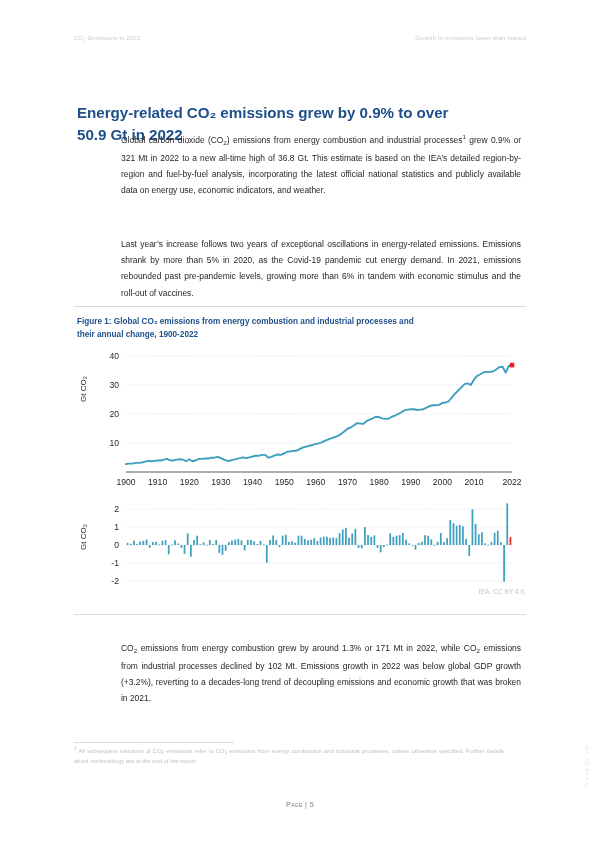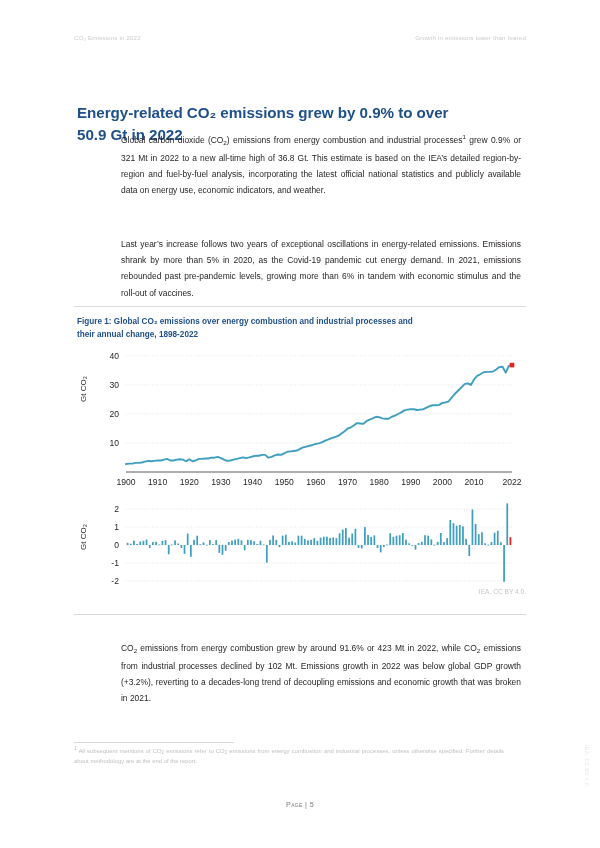--- a/index.html
+++ b/index.html
@@ -183,22 +183,22 @@
   <span>50.9 Gt in 2022</span>
 </h1>
 
 <p class="para p1"><span>Global carbon dioxide (CO</span><sub>2</sub><span>) emissions from energy combustion and industrial processes</span><sup class="fn">1</sup><span> grew 0.9% or 321 Mt in 2022 to a new all-time high of 36.8  Gt. This estimate is based on the IEA’s detailed region-by-region and fuel-by-fuel analysis, incorporating the latest official national statistics and publicly available data on energy use, economic indicators, and weather.</span></p>
 
 <p class="para p2">Last year’s increase follows two years of exceptional oscillations in energy-related emissions. Emissions shrank by more than 5% in 2020, as the Covid-19 pandemic cut energy demand. In 2021, emissions rebounded past pre-pandemic levels, growing more than 6% in tandem with economic stimulus and the roll-out of vaccines.</p>
 
 <div class="fig-rule-top"></div>
 
 <div class="fig-caption">
-  <span>Figure 1: Global CO₂ emissions over energy combustion and industrial processes and</span><br>
-  <span>their annual change, 1898-2022</span>
+  <span>Figure 1: Global CO₂ emissions from energy combustion and industrial processes and</span><br>
+  <span>their annual change, 1900-2022</span>
 </div>
 
 <div class="chart-area">
   <svg class="chart-svg" width="452" height="262" viewBox="0 0 452 262">
     <g id="chart-line-group">
         <text x="0" y="0" font-size="8" fill="#231f20" text-anchor="middle" font-family="&quot;Liberation Sans&quot;, sans-serif" transform="translate(12,45) rotate(-90)">Gt CO₂</text>
         <line x1="52" y1="98.95238095238095" x2="438" y2="98.95238095238095" stroke="#d7d9db" stroke-width="0.7" stroke-dasharray="1 1.6"></line>
         <text x="45" y="102.15238095238095" font-size="8.6" fill="#231f20" text-anchor="end" font-family="&quot;Liberation Sans&quot;, sans-serif">10</text>
         <line x1="52" y1="69.9047619047619" x2="438" y2="69.9047619047619" stroke="#d7d9db" stroke-width="0.7" stroke-dasharray="1 1.6"></line>
         <text x="45" y="73.1047619047619" font-size="8.6" fill="#231f20" text-anchor="end" font-family="&quot;Liberation Sans&quot;, sans-serif">20</text>
@@ -358,20 +358,20 @@
         <rect x="432.38" y="159.33" width="1.74" height="41.67" fill="#3e9fbf"></rect>
         <rect x="435.55" y="193.16" width="1.74" height="7.84" fill="#e8221f"></rect>
       </g>
   </svg>
 </div>
 
 <div class="credit">IEA. CC BY 4.0.</div>
 
 <div class="fig-rule-bottom"></div>
 
-<p class="para p3"><span>CO</span><sub>2</sub><span> emissions from energy combustion grew by around 91.6% or 423 Mt in 2022, while CO</span><sub>2</sub><span> emissions from industrial processes declined by 102 Mt. Emissions growth in 2022 was below global GDP growth (+3.2%), reverting to a decades-long trend of decoupling emissions and economic growth that was broken in 2021.</span></p>
+<p class="para p3"><span>CO</span><sub>2</sub><span> emissions from energy combustion grew by around 1.3% or 171 Mt in 2022, while CO</span><sub>2</sub><span> emissions from industrial processes declined by 102 Mt. Emissions growth in 2022 was below global GDP growth (+3.2%), reverting to a decades-long trend of decoupling emissions and economic growth that was broken in 2021.</span></p>
 
 <div class="fn-rule"></div>
 <div class="footnote"><sup>1</sup><span> All subsequent mentions of CO</span><sub>2</sub><span> emissions refer to CO</span><sub>2</sub><span> emissions from energy combustion and industrial processes, unless otherwise specified. Further details about methodology are at the end of the report.</span></div>
 
 <div class="page-footer">Page | 5</div>
 
 <div class="side-credit">IEA. CC BY 4.0.</div>
 
 </body></html>

